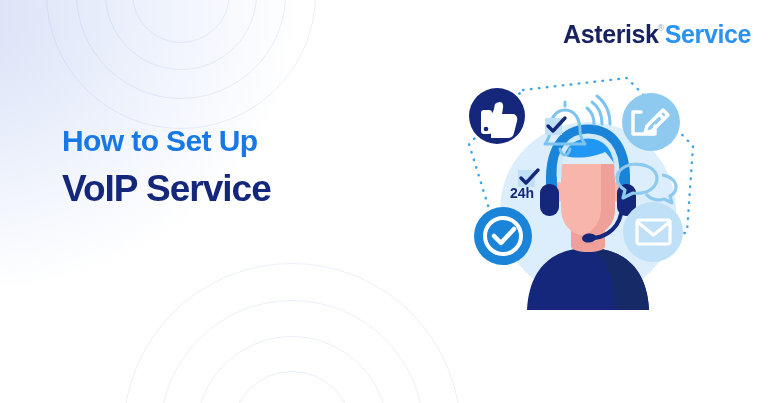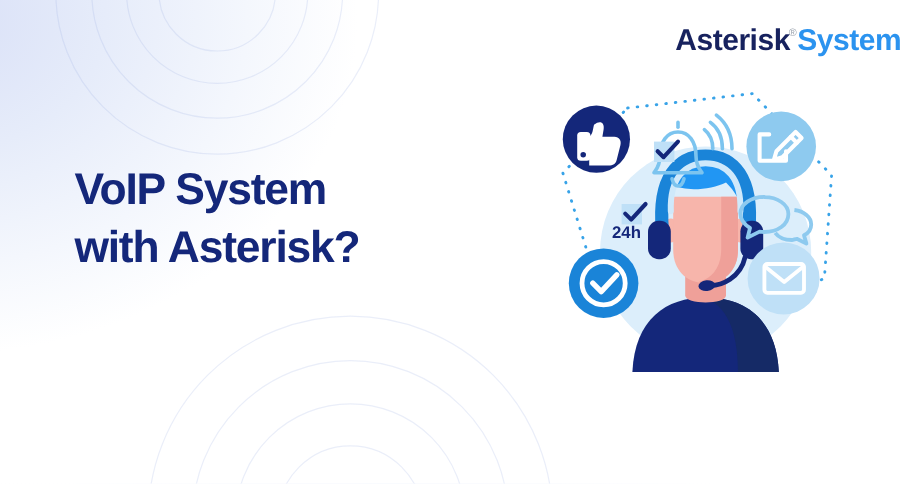--- a/index.html
+++ b/index.html
@@ -67,26 +67,26 @@
     <span style="width:268px;height:268px;"></span>
   </div>
   <div class="rings" id="rings-bottom">
     <span style="width:120px;height:120px;"></span>
     <span style="width:190px;height:190px;"></span>
     <span style="width:262px;height:262px;"></span>
     <span style="width:336px;height:336px;"></span>
   </div>
 
   <div id="logo">
-    <span class="dark">Asterisk</span><span class="reg">®</span><span class="light">System</span>
+    <span class="dark">Asterisk</span><span class="reg">®</span><span class="light">Service</span>
   </div>
 
   <div id="headline">
-    <div class="title-line" id="title-1">VoIP System</div>
-    <div class="title-line" id="title-2">with Asterisk?</div>
+    <div id="eyebrow">How to Set Up</div>
+    <div class="title-line" id="title-1">VoIP Service</div>
   </div>
 
   <div id="illustration">
     <svg width="260" height="250" viewBox="0 0 260 250" xmlns="http://www.w3.org/2000/svg">
 
       <g fill="none" stroke="#38a3e8" stroke-width="2.4" stroke-linecap="round" stroke-dasharray="0.5 7.5">
         <path d="M68 30 L172 18 L238 86 L232 172 L136 214 L40 168 L14 84 Z"></path>
       </g>
 
       <circle cx="133" cy="150" r="88" fill="#dceefb"></circle>

